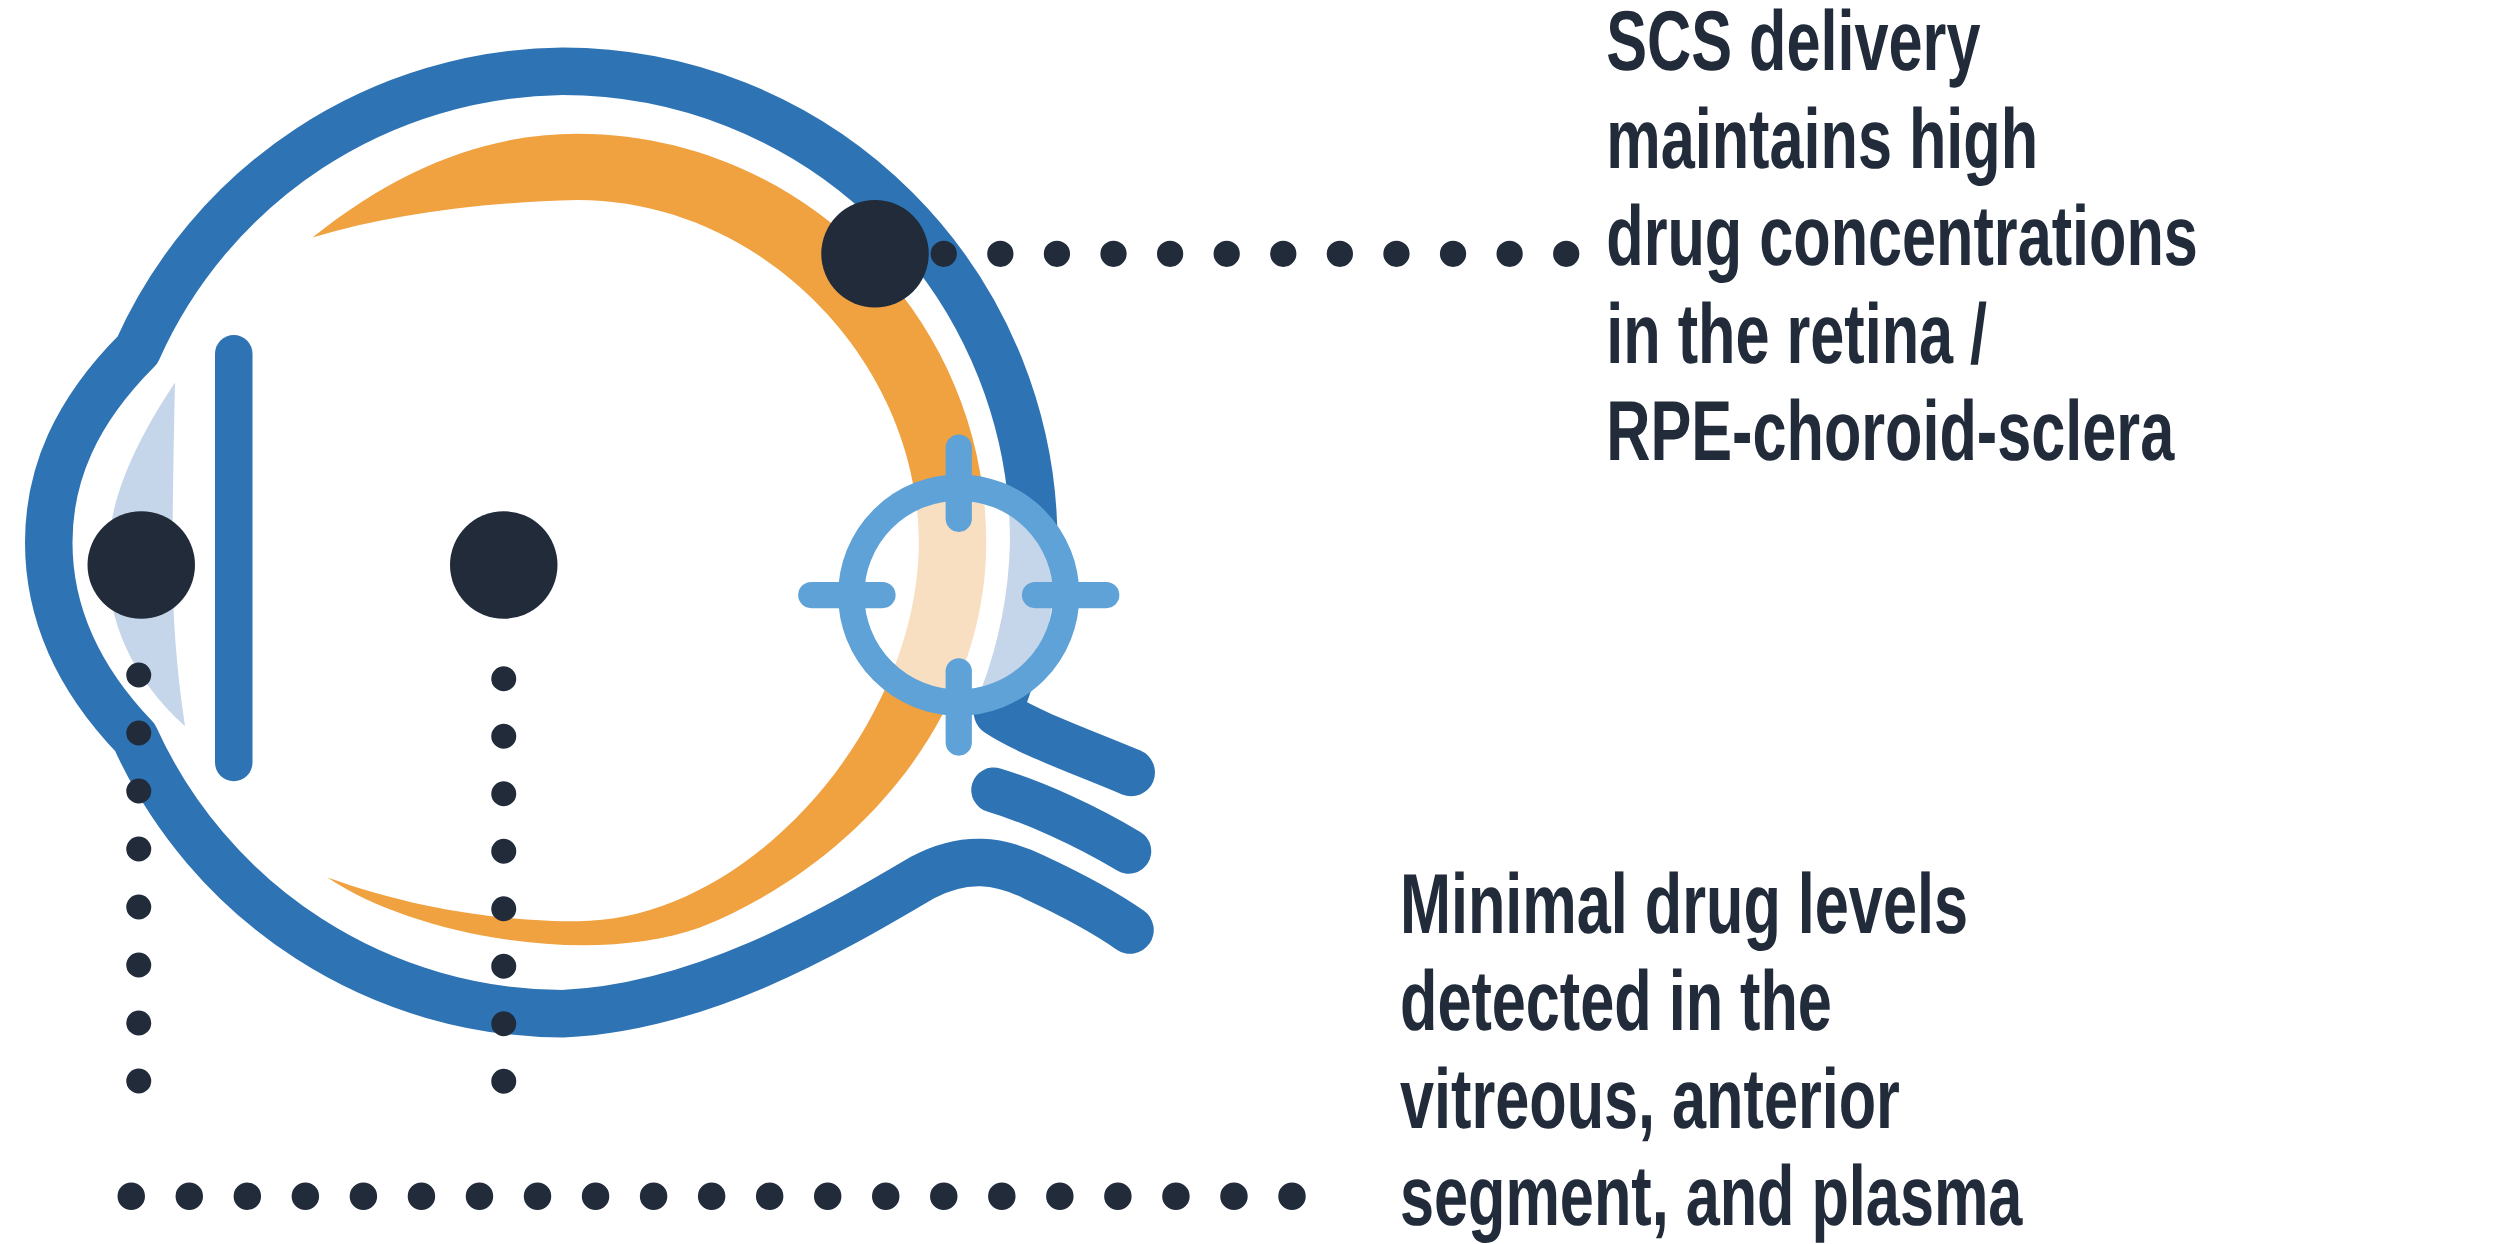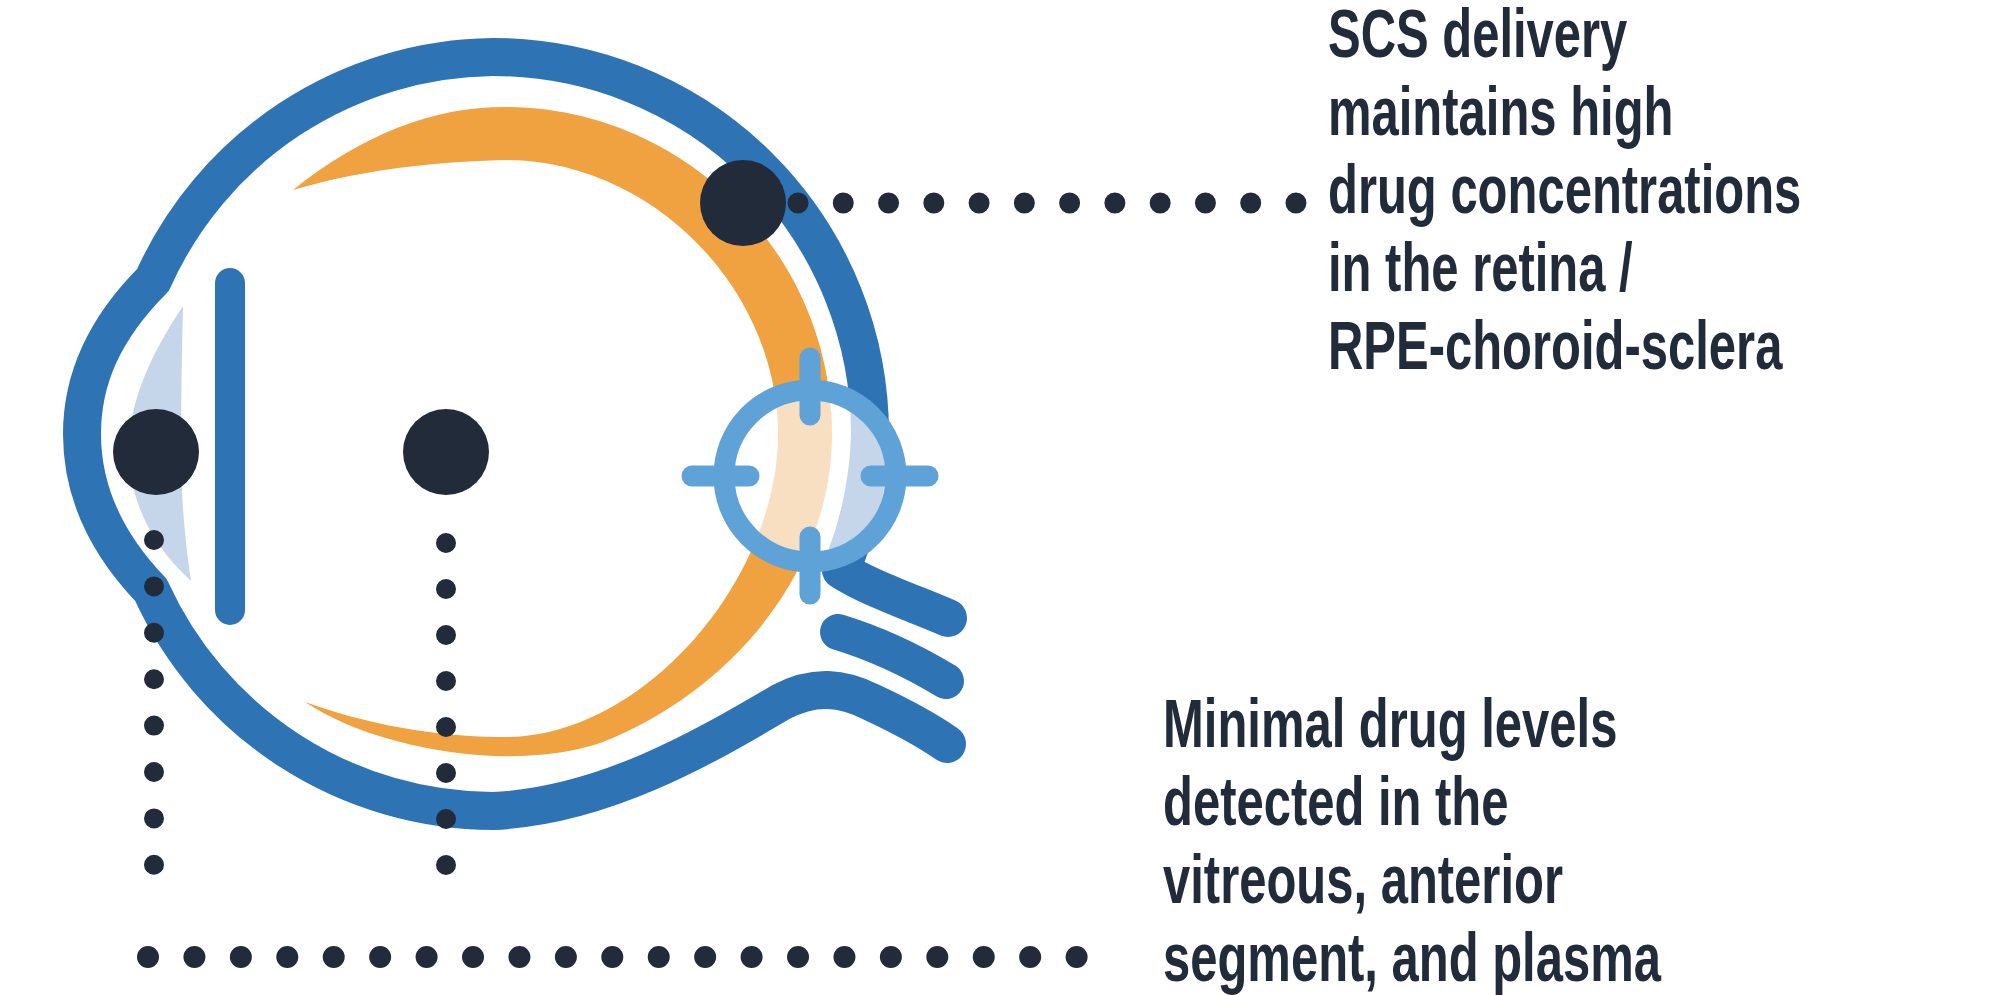--- a/index.html
+++ b/index.html
@@ -11,21 +11,21 @@
     --pale_blue:#c6d6ea;
     --background:#ffffff;
   }
   html,body{margin:0;padding:0;}
   body{
     width:2000px;height:995px;
     background:var(--background);
     overflow:hidden;position:relative;
     font-family:"Liberation Sans", sans-serif;
   }
-  .stage{position:absolute;inset:0;margin-left:43px;}
+  .stage{position:absolute;inset:0;}
   svg{position:absolute;left:0;top:0;}
   .c-blue-stroke{stroke:var(--blue);fill:none;stroke-linecap:round;stroke-linejoin:round;}
   .c-orange-fill{fill:var(--orange);}
   .c-pale-orange-fill{fill:var(--pale_orange);}
   .c-pale-blue-stroke{stroke:var(--pale_blue);fill:none;stroke-linecap:round;stroke-linejoin:round;}
   .c-pale-blue-fill{fill:var(--pale_blue);}
   .c-navy-fill{fill:var(--navy);}
   .c-navy-dotline{stroke:var(--navy);fill:none;stroke-linecap:round;}
   .c-xhair{stroke:var(--crosshair_blue);fill:none;stroke-linecap:round;}
   .c-white-fill{fill:var(--background);}

